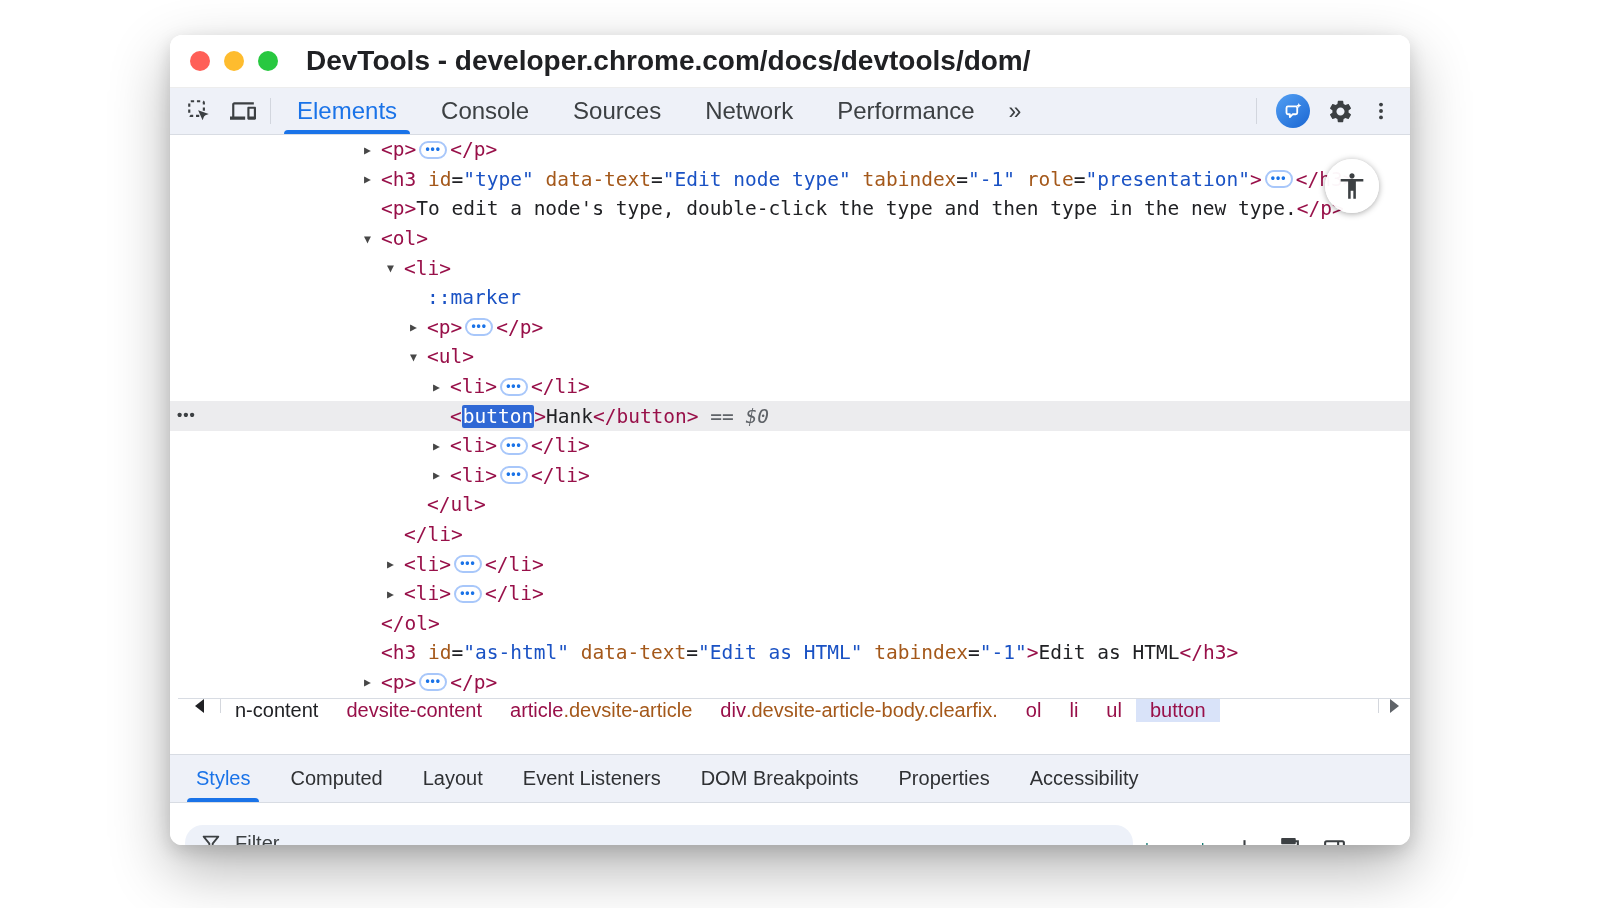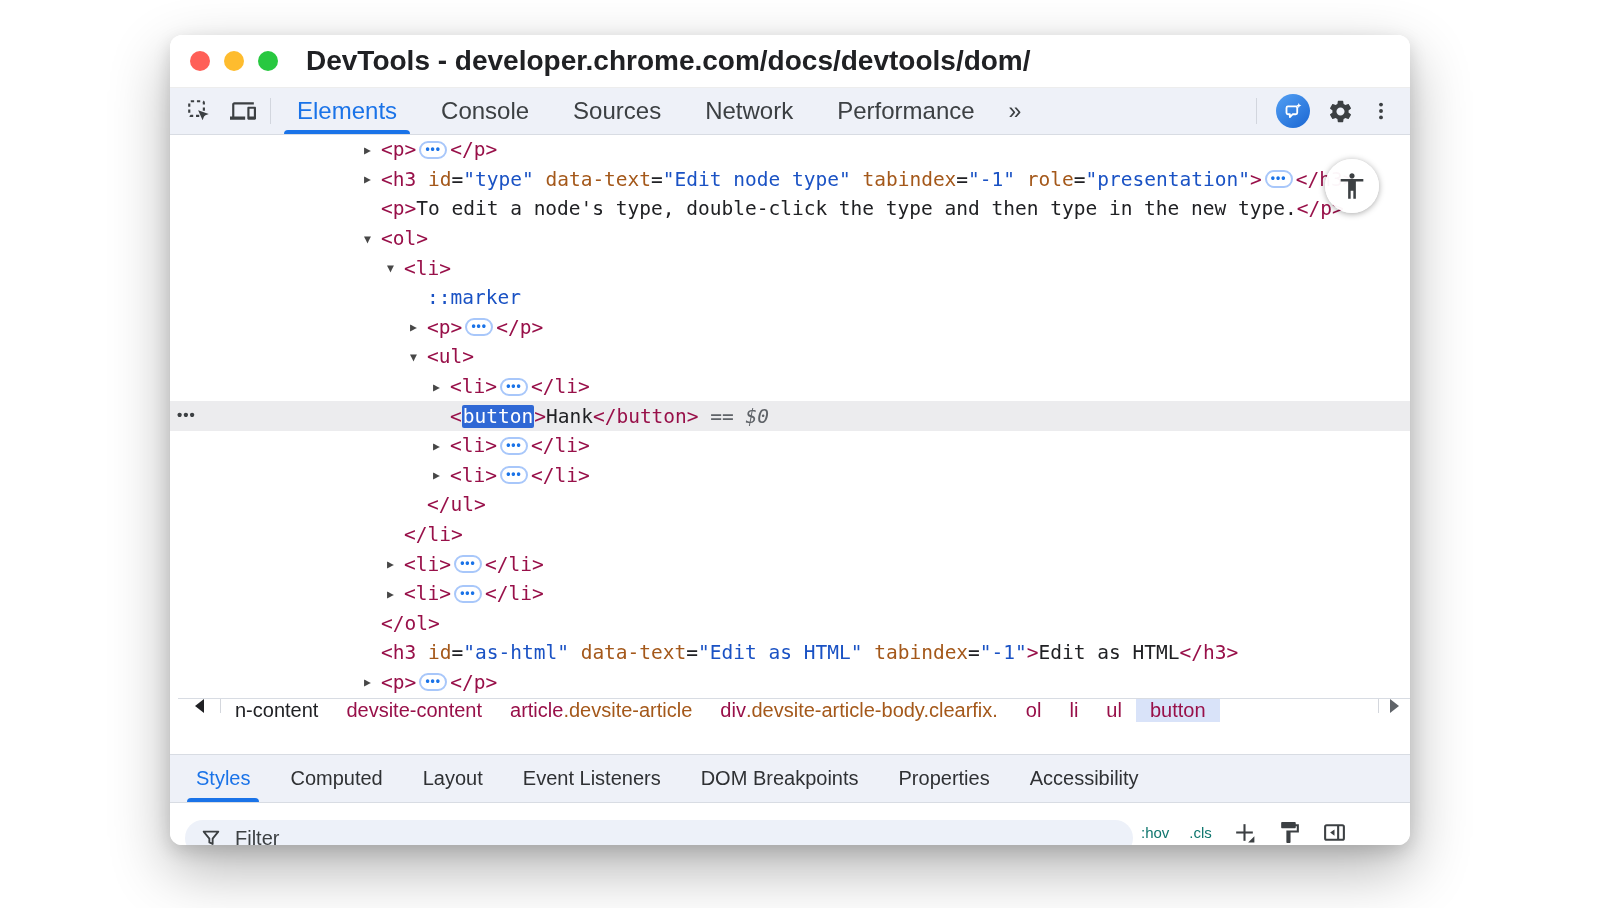--- a/index.html
+++ b/index.html
@@ -77,22 +77,22 @@
   .bc-tag{color:var(--tag);}
   .bc-cls{color:var(--attr);}
   
   .styles-tabs{height:48px;background:var(--toolbar-bg);border-top:1px solid var(--border);
     display:flex;align-items:stretch;padding-left:6px;box-sizing:border-box;font-size:20px;}
   .stab{display:flex;align-items:center;padding:12px 20px;color:#2f3134;position:relative;}
   .stab.active{color:var(--accent);}
   .stab.active::after{content:"";position:absolute;left:11px;right:11px;bottom:0;height:4px;
     background:var(--accent);border-radius:4px 4px 0 0;}
   
-  .filterbar{height:59px;background:#fff;border-top:1px solid var(--border);display:flex;align-items:flex-start;
-    padding:17px 15px;box-sizing:border-box;}
+  .filterbar{height:59px;background:#fff;border-top:1px solid var(--border);display:flex;align-items:flex-end;
+    padding:0 15px;box-sizing:border-box;}
   .filter-pill{width:948px;height:36px;border-radius:18px;background:#edf1f9;display:flex;align-items:center;
     padding:0 15px;box-sizing:border-box;gap:13px;flex:none;}
   .filter-text{color:#3c4043;font-size:20px;}
   .filter-right{display:flex;align-items:center;gap:20px;margin-left:8px;color:#0f766e;font-size:15px;}
   .ctl{display:flex;align-items:center;}
 </style>
 </head>
 <body>
 
 <div class="devtools-window">

